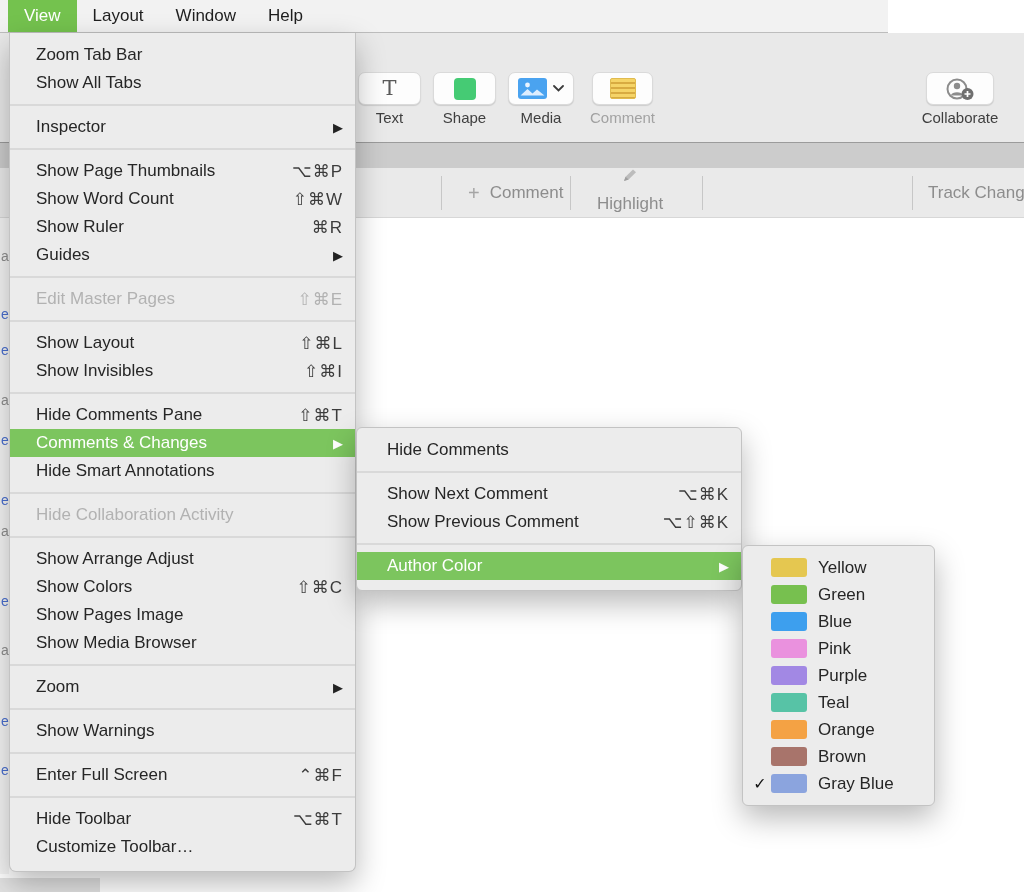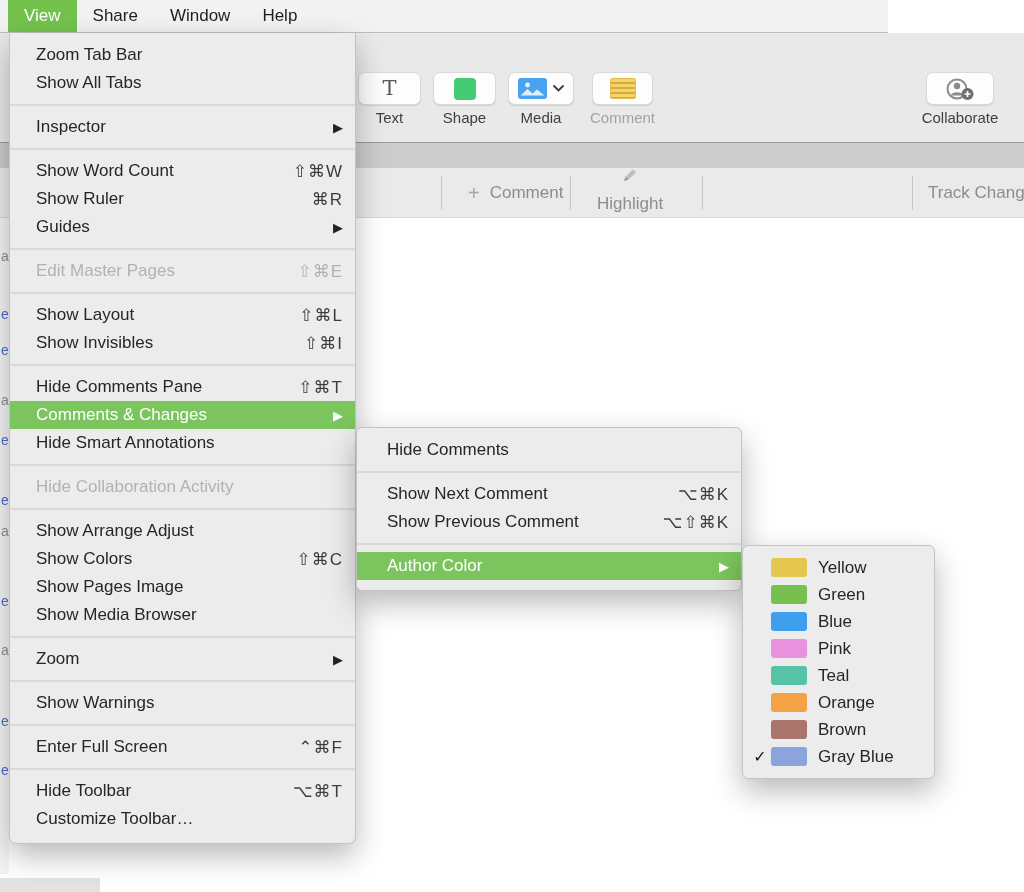--- a/index.html
+++ b/index.html
@@ -89,21 +89,21 @@
   .check { width:22px; font-size:16px; color:#111; text-align:center; }
   .swatch { width:36px; height:19px; border-radius:3px; margin-right:11px; flex:none; }
 
   svg { display:block; }
 </style>
 </head>
 <body>
 
 <div class="menubar">
   <div class="menubar-item active">View</div>
-  <div class="menubar-item">Share</div>
+  <div class="menubar-item">Layout</div>
   <div class="menubar-item">Window</div>
   <div class="menubar-item">Help</div>
 </div>
 
 <div class="toolbar">
   <div class="tb-button" style="left:358px;width:63px;">
     <span class="t-glyph">T</span>
   </div>
   <div class="tb-label" style="left:358px;width:63px;">Text</div>
 
@@ -195,20 +195,24 @@
     <div class="menu-row">
       <span class="lbl">Show All Tabs</span>
     </div>
     <div class="menu-sep"></div>
     <div class="menu-row">
       <span class="lbl">Inspector</span>
       <span class="arr">▶</span>
     </div>
     <div class="menu-sep"></div>
     <div class="menu-row">
+      <span class="lbl">Show Page Thumbnails</span>
+      <span class="sc">⌥⌘P</span>
+    </div>
+    <div class="menu-row">
       <span class="lbl">Show Word Count</span>
       <span class="sc">⇧⌘W</span>
     </div>
     <div class="menu-row">
       <span class="lbl">Show Ruler</span>
       <span class="sc">⌘R</span>
     </div>
     <div class="menu-row">
       <span class="lbl">Guides</span>
       <span class="arr">▶</span>
@@ -315,20 +319,25 @@
       <span class="swatch" style="background: rgb(61, 159, 238);"></span>
       <span class="lbl">Blue</span>
     </div>
     <div class="menu-row">
       <span class="check"></span>
       <span class="swatch" style="background: rgb(234, 145, 222);"></span>
       <span class="lbl">Pink</span>
     </div>
     <div class="menu-row">
       <span class="check"></span>
+      <span class="swatch" style="background: rgb(162, 136, 228);"></span>
+      <span class="lbl">Purple</span>
+    </div>
+    <div class="menu-row">
+      <span class="check"></span>
       <span class="swatch" style="background: rgb(87, 195, 166);"></span>
       <span class="lbl">Teal</span>
     </div>
     <div class="menu-row">
       <span class="check"></span>
       <span class="swatch" style="background: rgb(244, 162, 68);"></span>
       <span class="lbl">Orange</span>
     </div>
     <div class="menu-row">
       <span class="check"></span>

